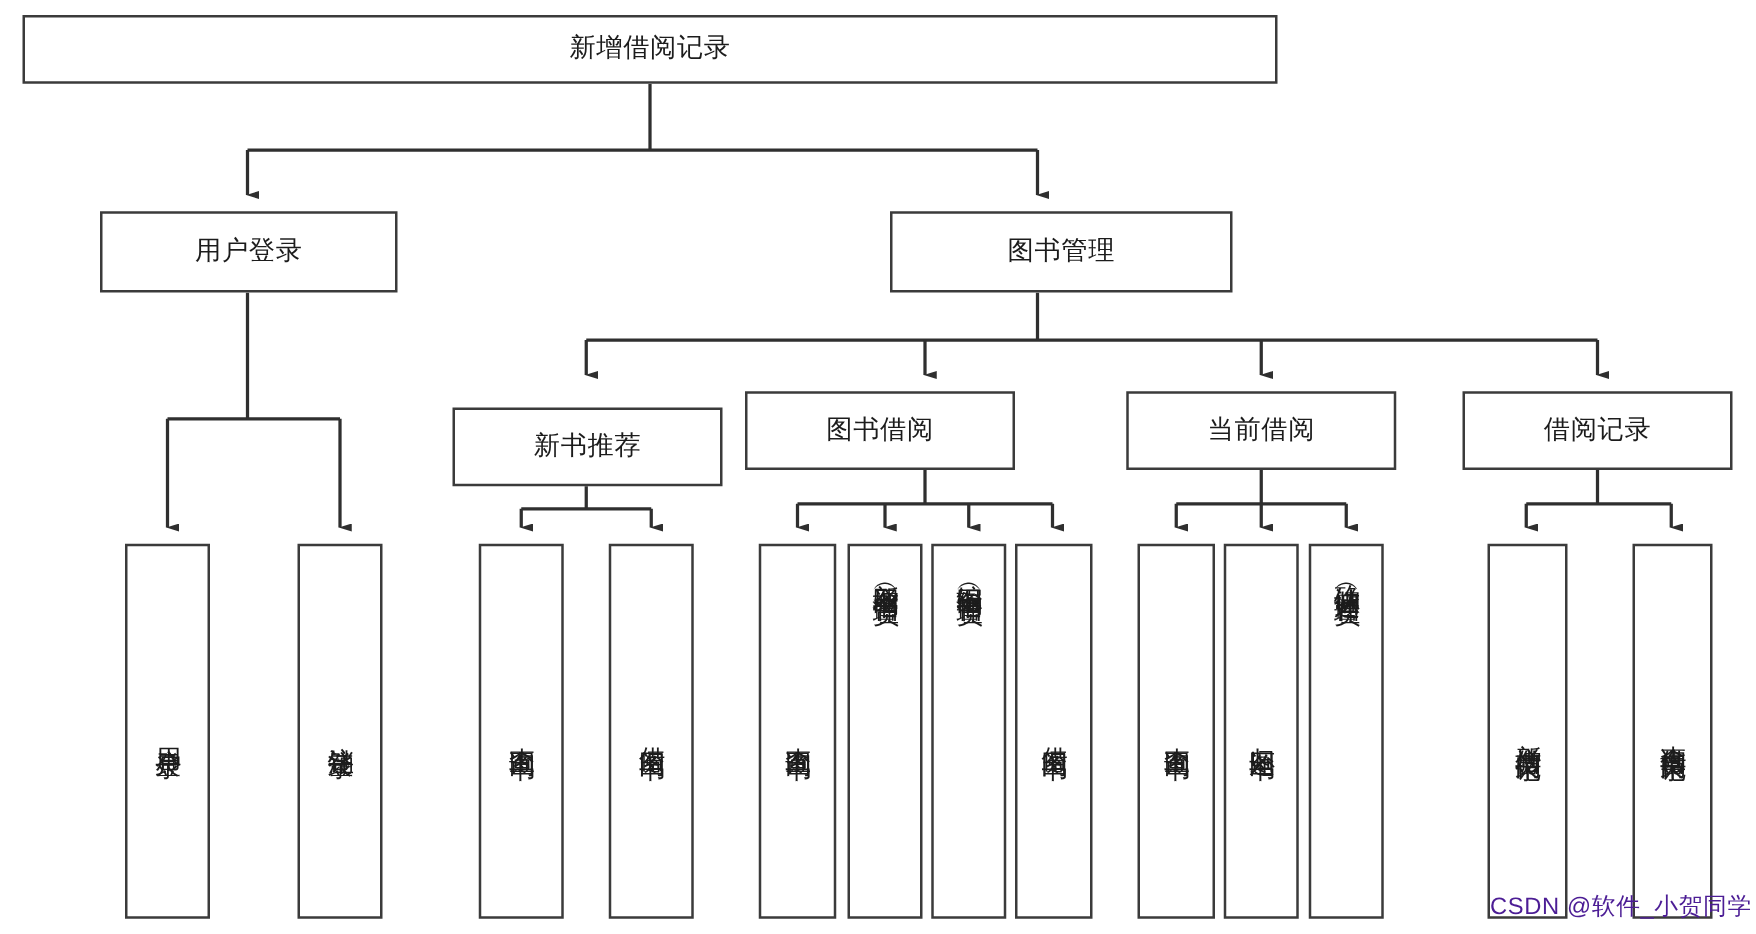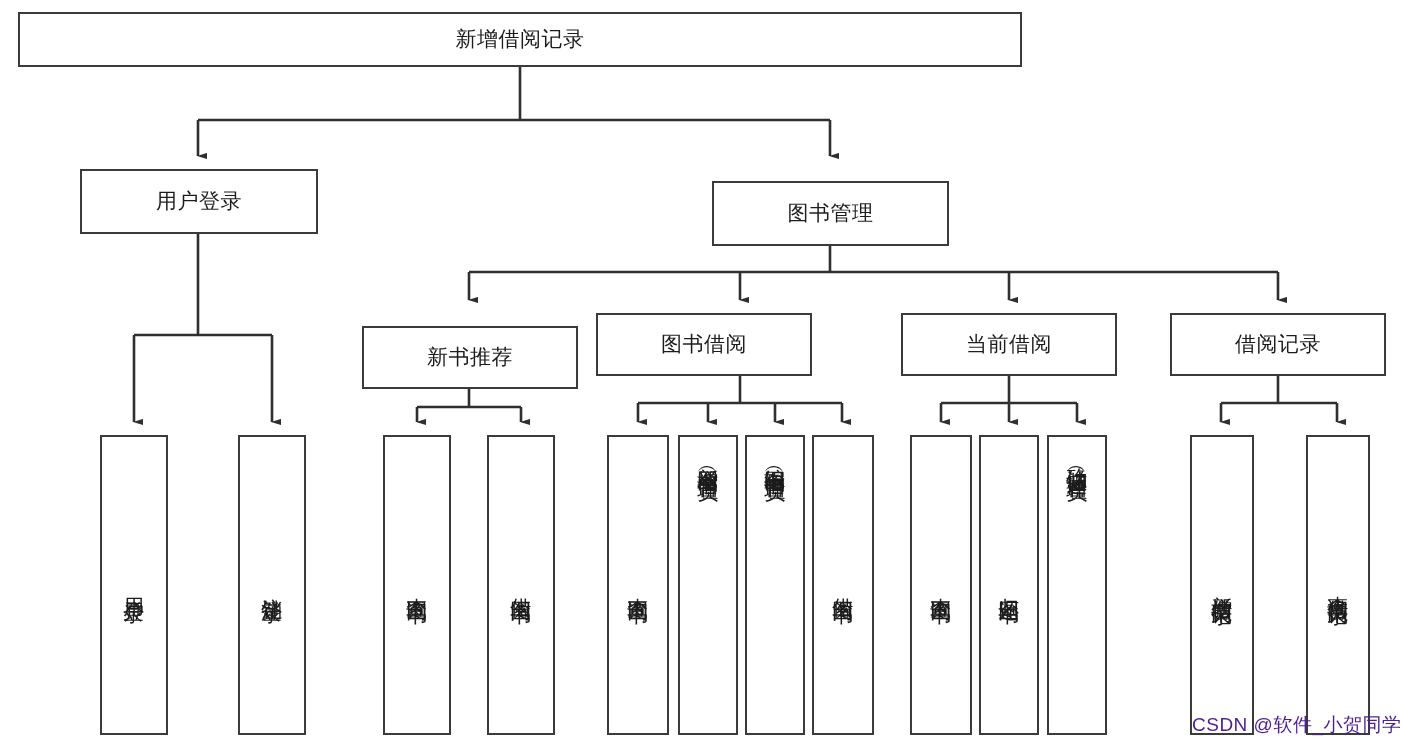--- a/index.html
+++ b/index.html
@@ -125,21 +125,21 @@
     </g>
   </svg>
 
   <div class="node" style="left:18px; top:12px; width:1004px; height:55px;">
     <span class="node-label">新增借阅记录</span>
   </div>
 
   <div class="node" style="left:80px; top:169px; width:238px; height:65px;">
     <span class="node-label">用户登录</span>
   </div>
-  <div class="node" style="left:712px; top:169px; width:237px; height:65px;margin-top:12px;">
+  <div class="node" style="left:712px; top:169px; width:274px; height:65px;">
     <span class="node-label">图书管理</span>
   </div>
 
   <div class="node" style="left:362px; top:326px; width:216px; height:63px;">
     <span class="node-label">新书推荐</span>
   </div>
   <div class="node" style="left:596px; top:313px; width:216px; height:63px;">
     <span class="node-label">图书借阅</span>
   </div>
   <div class="node" style="left:1170px; top:313px; width:216px; height:63px;">

